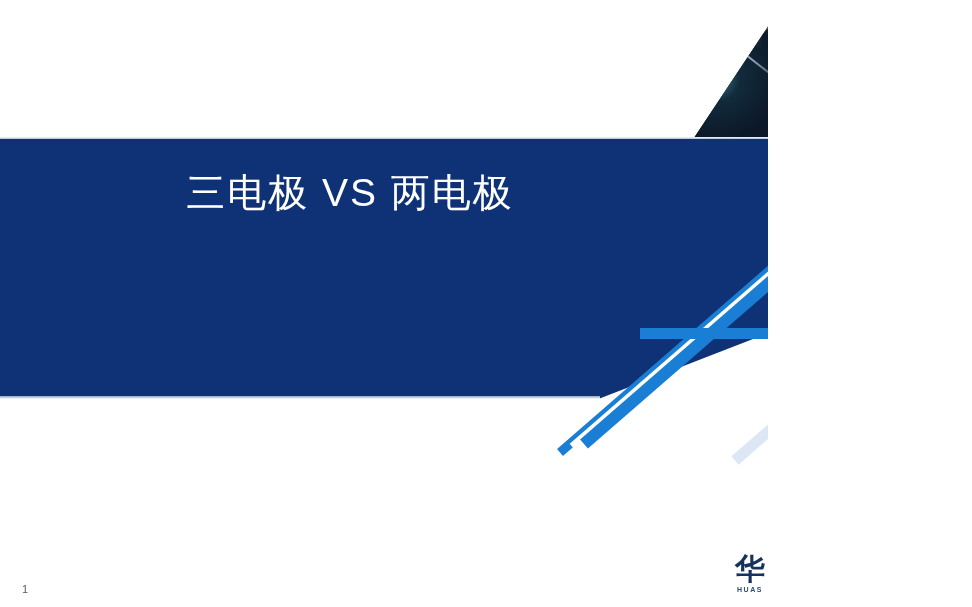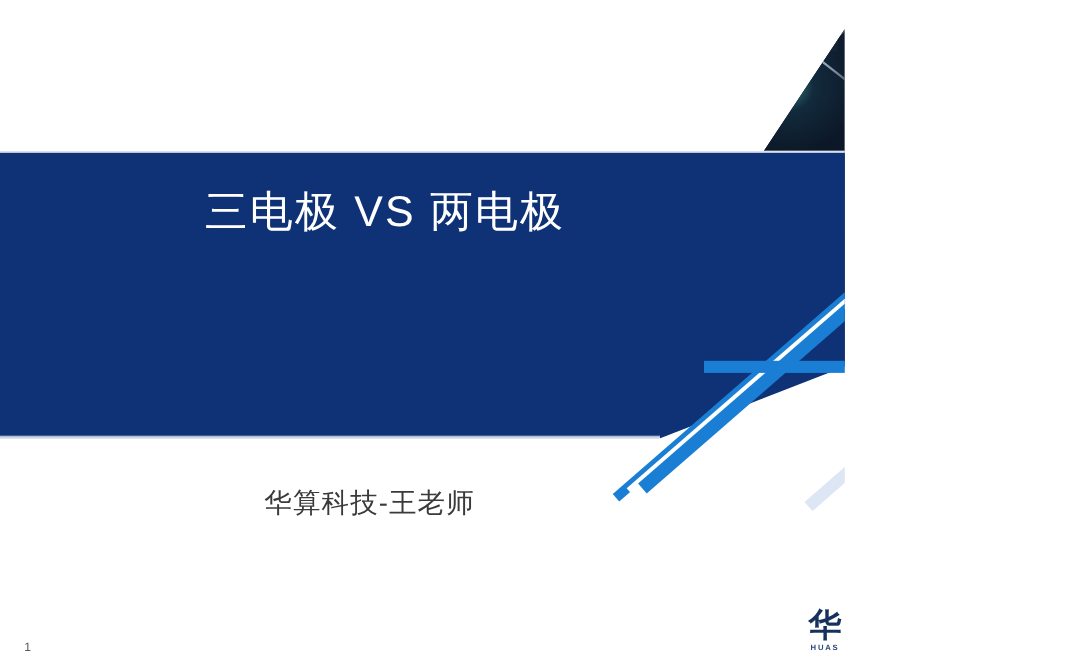--- a/index.html
+++ b/index.html
@@ -221,21 +221,20 @@
 
   <div class="accent" style="left:560px;top:448px;width:455px;height:9px;transform:rotate(-41deg);"></div>
   <div class="accent white-gap" style="left:572px;top:443px;width:420px;height:7px;transform:rotate(-41deg);"></div>
   <div class="accent" style="left:584px;top:438px;width:398px;height:12px;transform:rotate(-41deg);"></div>
   <div class="accent" style="left:640px;top:328px;width:332px;height:11px;"></div>
 
   <div class="title-block">
     <div class="title-line1">三电极  VS 两电极</div>
   </div>
 
-  <div class="subtitle">华算科技-王老师</div>
 
   <div class="page-number">1</div>
 
   <div class="logo">
     <div class="logo-mark">华</div>
     <div class="logo-word">HUAS</div>
   </div>
 
 </div>
 

